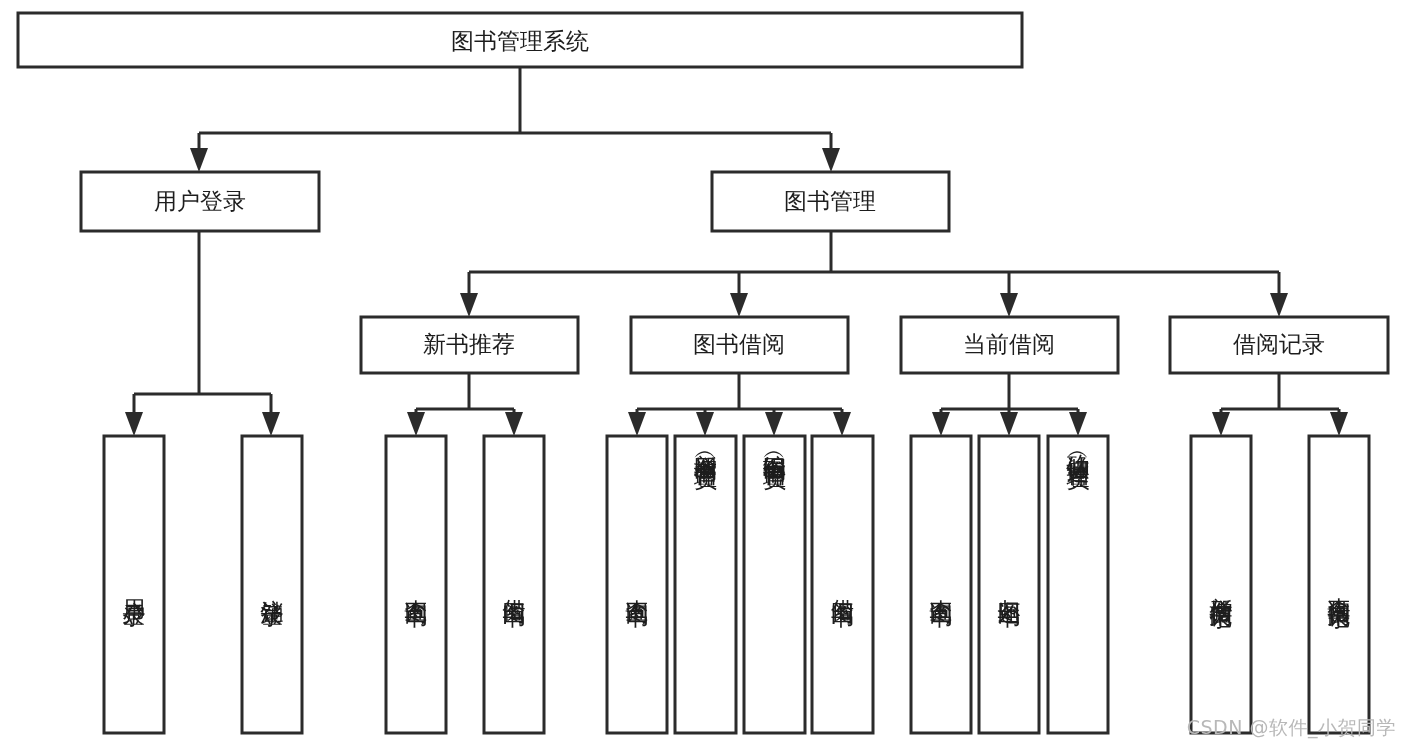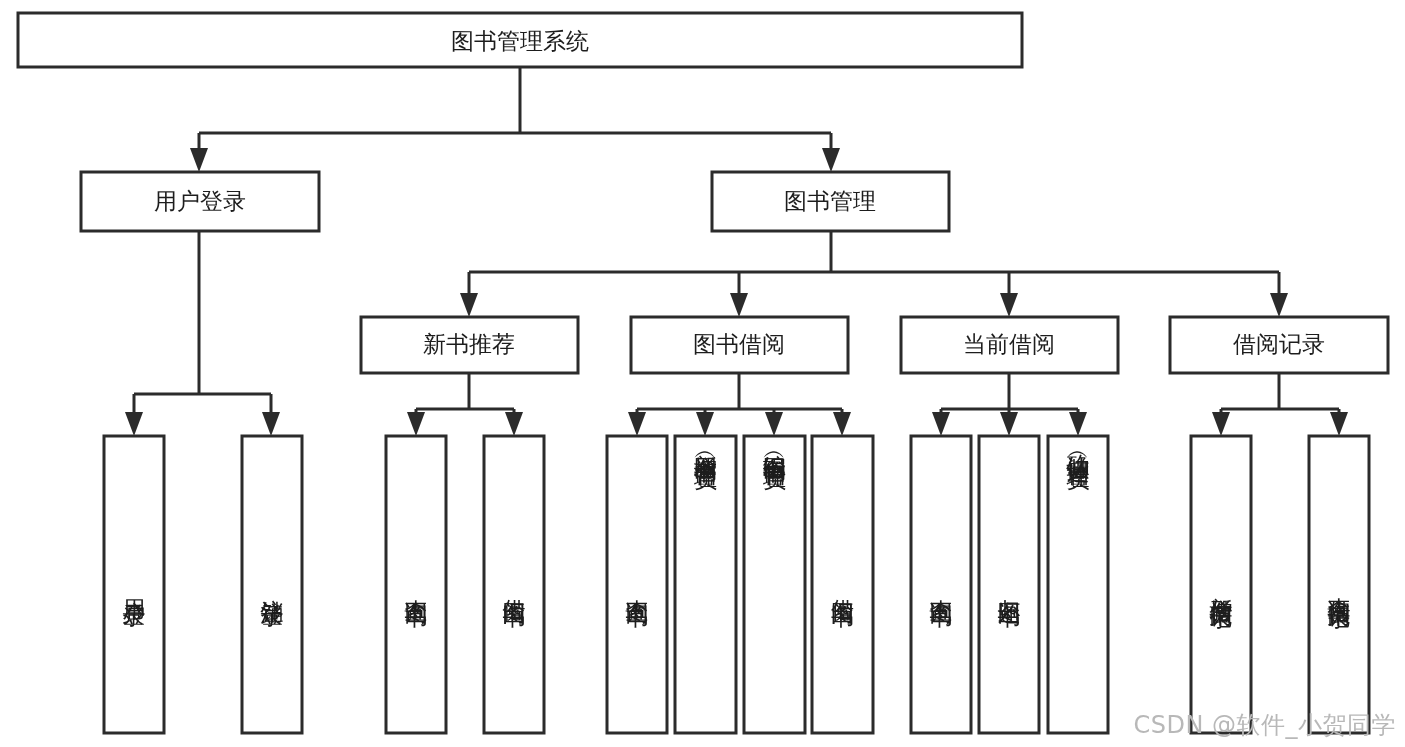--- a/index.html
+++ b/index.html
@@ -65,21 +65,21 @@
     line-height: 1.17;
     letter-spacing: 2px;
     color: #1d1d1d;
     white-space: nowrap;
   }
   .watermark {
     position: absolute;
     right: 9px;
     bottom: 6px;
     font-family: "DejaVu Sans", "Liberation Sans", sans-serif;
-    font-size: 24px;
+    font-size: 19px;
     color: #b8b8b8;
     letter-spacing: 0.5px;
     white-space: nowrap;
     user-select: none;
   }
 </style>
 </head>
 <body>
 
 <div id="diagram-root">

